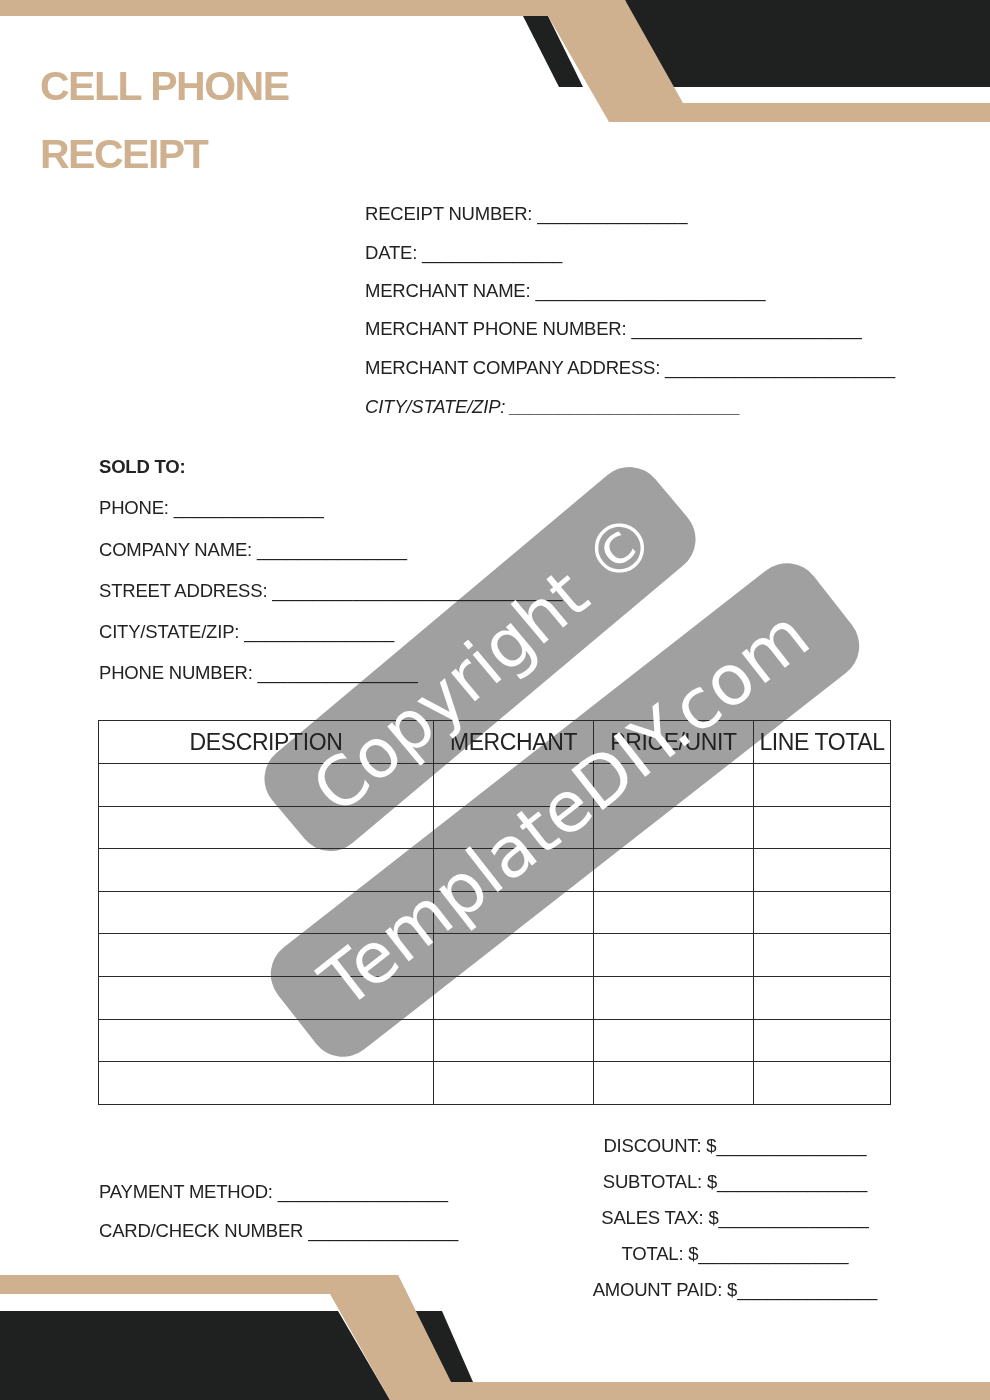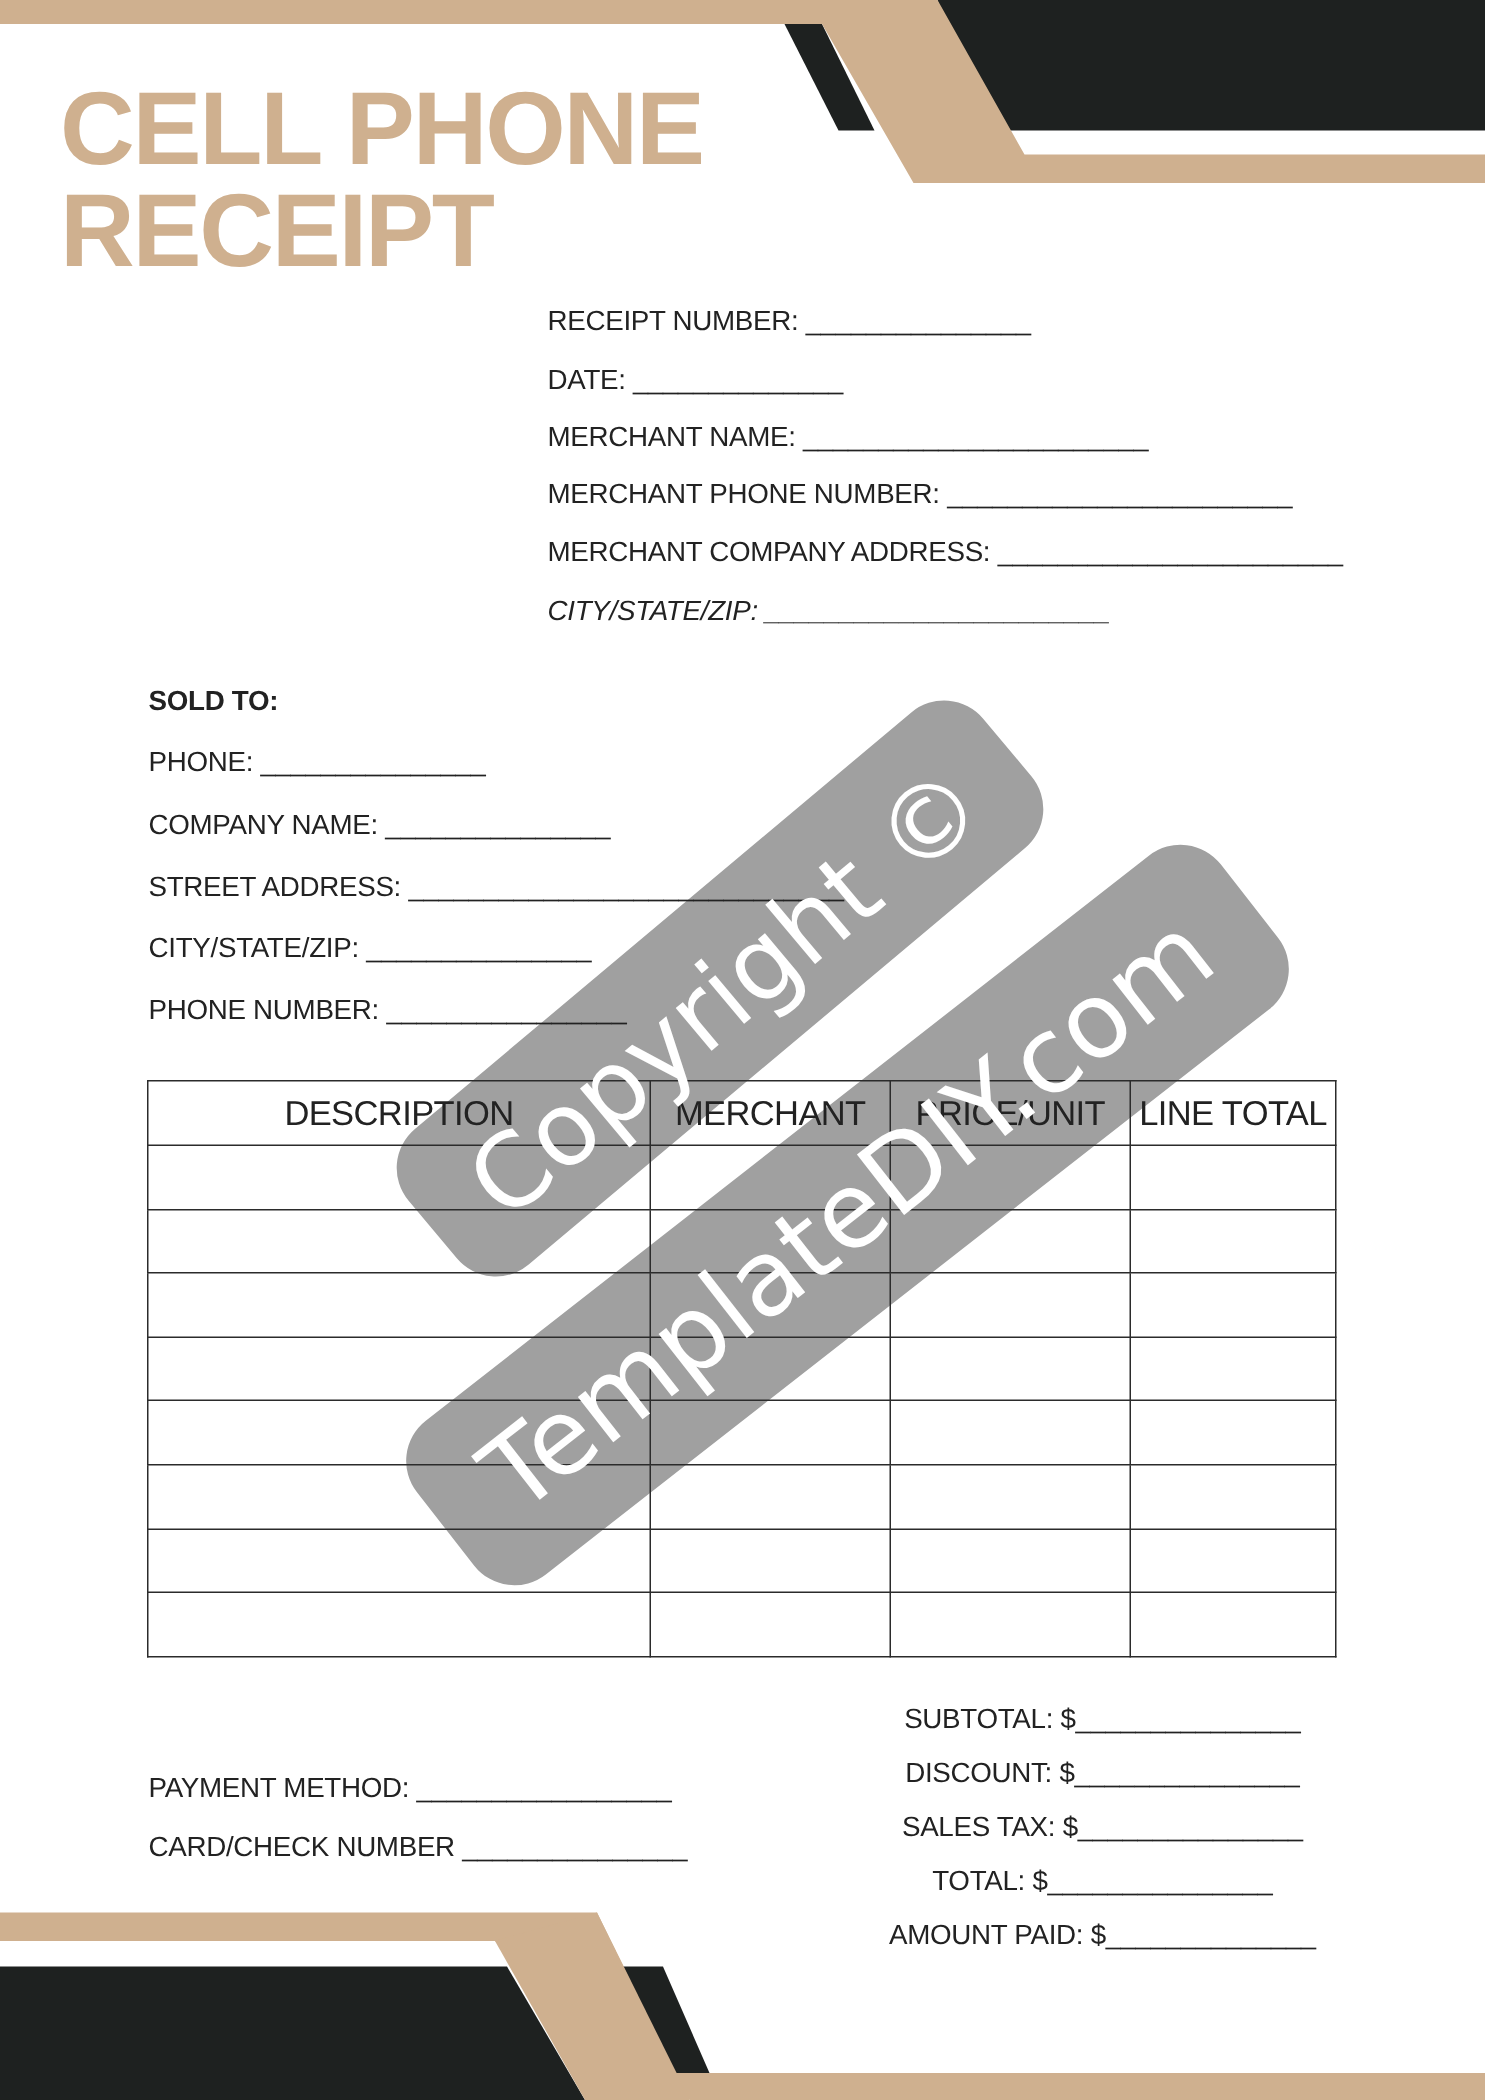--- a/index.html
+++ b/index.html
@@ -6,21 +6,21 @@
   body {
     width: 990px; height: 1400px; position: relative; overflow: hidden;
     background: #ffffff;
     font-family: "Liberation Sans", "DejaVu Sans", sans-serif;
     color: #1f1f1f;
   }
   .deco { position: absolute; left: 0; top: 0; z-index: 1; }
   .title {
     position: absolute; left: 40px; top: 52px; margin: 0; z-index: 2;
     font-family: "Liberation Sans", sans-serif; font-weight: 700;
-    font-size: 69px; line-height: 68px; letter-spacing: -1.5px;
+    font-size: 41px; line-height: 68px; letter-spacing: -1.5px;
     color: #cfb08f;
   }
   .title span { display: block; }
   .field {
     position: absolute; z-index: 5; white-space: nowrap;
     font-size: 18.5px; line-height: 22px; color: #222;
     letter-spacing: -0.2px;
   }
   .field .blank { font-size: 18px; letter-spacing: 0; color: #222; }
   .bold { font-weight: 700; }
@@ -190,26 +190,26 @@
 
 <div class="field" style="left:99px; top:1181px;">
   <span>PAYMENT METHOD: </span><span class="blank">_________________</span>
 </div>
 <div class="field" style="left:99px; top:1220px;">
   <span>CARD/CHECK NUMBER </span><span class="blank">_______________</span>
 </div>
 
 <div class="totals">
   <div class="row">
+    <span>DISCOUNT: $</span><span class="blank">_______________</span>
+  </div>
+  <div class="row">
     <span>SUBTOTAL: $</span><span class="blank">_______________</span>
   </div>
   <div class="row">
-    <span>DISCOUNT: $</span><span class="blank">_______________</span>
-  </div>
-  <div class="row">
     <span>SALES TAX: $</span><span class="blank">_______________</span>
   </div>
   <div class="row">
     <span>TOTAL: $</span><span class="blank">_______________</span>
   </div>
   <div class="row">
     <span>AMOUNT PAID: $</span><span class="blank">______________</span>
   </div>
 </div>
 

